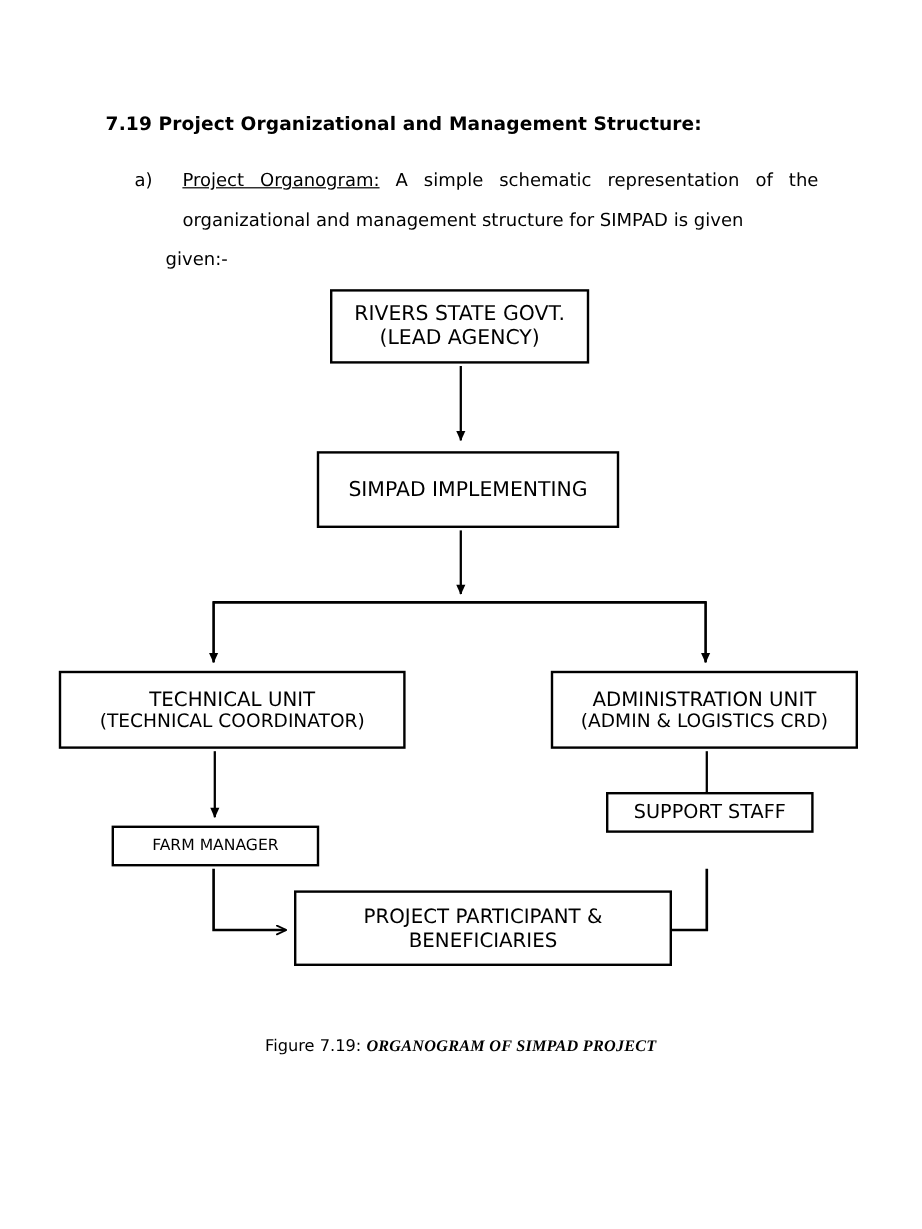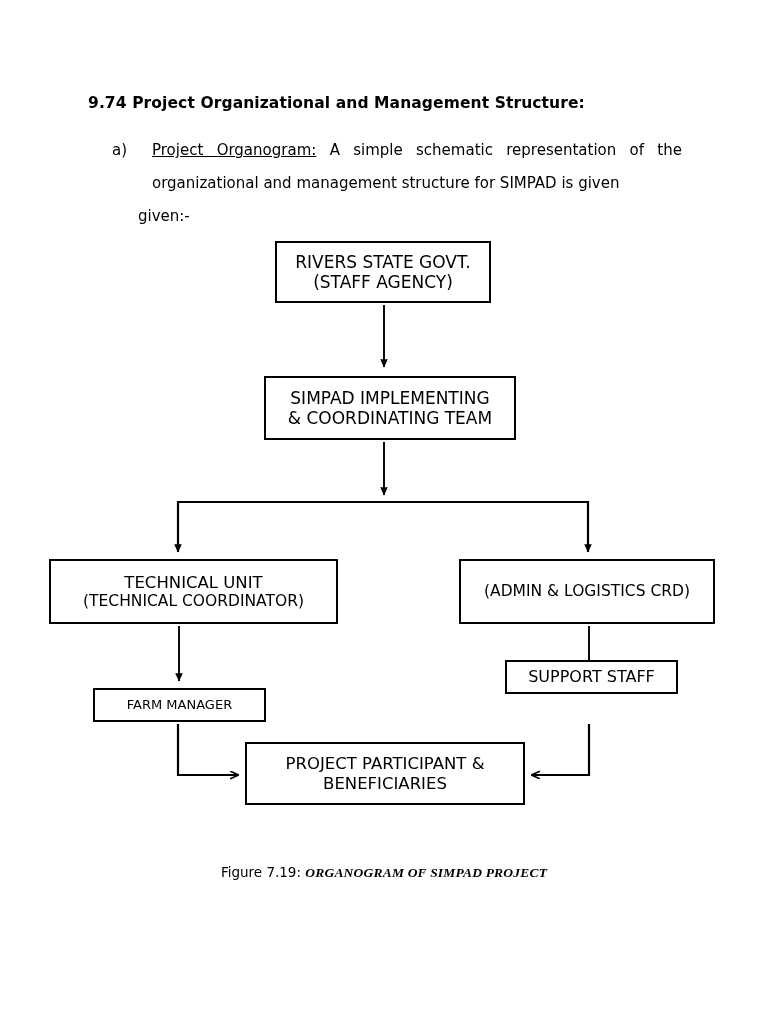--- a/index.html
+++ b/index.html
@@ -89,21 +89,21 @@
     white-space: nowrap;
   }
 
   
   #node-lead-agency      { left: 275px; top: 241px; width: 216px; height: 62px;  font-size: 17px; }
   #node-implementing     { left: 264px; top: 376px; width: 252px; height: 64px;  font-size: 17px; }
   #node-technical-unit   { left: 49px;  top: 559px; width: 289px; height: 65px;  font-size: 16.5px; }
   #node-admin-unit       { left: 459px; top: 559px; width: 256px; height: 65px;  font-size: 16.5px; }
   #node-farm-manager     { left: 93px;  top: 688px; width: 173px; height: 34px;  font-size: 13px; }
   #node-support-staff    { left: 505px; top: 660px; width: 173px; height: 34px;  font-size: 16px; }
-  #node-beneficiaries    { left: 245px; top: 742px; width: 280px; height: 63px;  font-size: 16.5px; }
+  #node-beneficiaries    { left: 245px; top: 742px; width: 315px; height: 63px;  font-size: 16.5px; }
 
   #node-technical-unit .l2,
   #node-admin-unit .l2 { font-size: 15.5px; }
 
   .caption {
     position: absolute;
     left: 0;
     top: 864px;
     width: 768px;
     text-align: center;
@@ -119,21 +119,21 @@
     width: 768px;
     height: 1024px;
     pointer-events: none;
   }
 </style>
 </head>
 <body>
 
 <div class="page">
 
-  <div class="heading">9.74 Project Organizational and Management Structure:</div>
+  <div class="heading">7.19 Project Organizational and Management Structure:</div>
 
   <div class="para-wrap">
     <span class="para-marker">a)</span>
     <div class="para-body">
       <span class="lead">Project Organogram:</span>
       <span>A simple schematic representation of the organizational and management structure for SIMPAD is given</span>
     </div>
     <div class="para-last">given:-</div>
   </div>
 
@@ -181,34 +181,34 @@
         <path d="M178,724 L178,775 L238,775" fill="none" stroke="#000" stroke-width="2.2" marker-end="url(#ah)"></path>
       </g>
 
       <g>
         <path d="M589,724 L589,775 L532,775" fill="none" stroke="#000" stroke-width="2.2" marker-end="url(#ah)"></path>
       </g>
     </svg>
 
     <div class="node" id="node-lead-agency">
       <span class="l1">RIVERS STATE GOVT.</span>
-      <span class="l2">(STAFF AGENCY)</span>
+      <span class="l2">(LEAD AGENCY)</span>
     </div>
 
     <div class="node" id="node-implementing">
       <span class="l1">SIMPAD IMPLEMENTING</span>
-      <span class="l2">&amp; COORDINATING TEAM</span>
     </div>
 
     <div class="node" id="node-technical-unit">
       <span class="l1">TECHNICAL UNIT</span>
       <span class="l2">(TECHNICAL COORDINATOR)</span>
     </div>
 
     <div class="node" id="node-admin-unit">
+      <span class="l1">ADMINISTRATION UNIT</span>
       <span class="l2">(ADMIN &amp; LOGISTICS CRD)</span>
     </div>
 
     <div class="node" id="node-farm-manager">
       <span class="l1">FARM MANAGER</span>
     </div>
 
     <div class="node" id="node-support-staff">
       <span class="l1">SUPPORT STAFF</span>
     </div>

